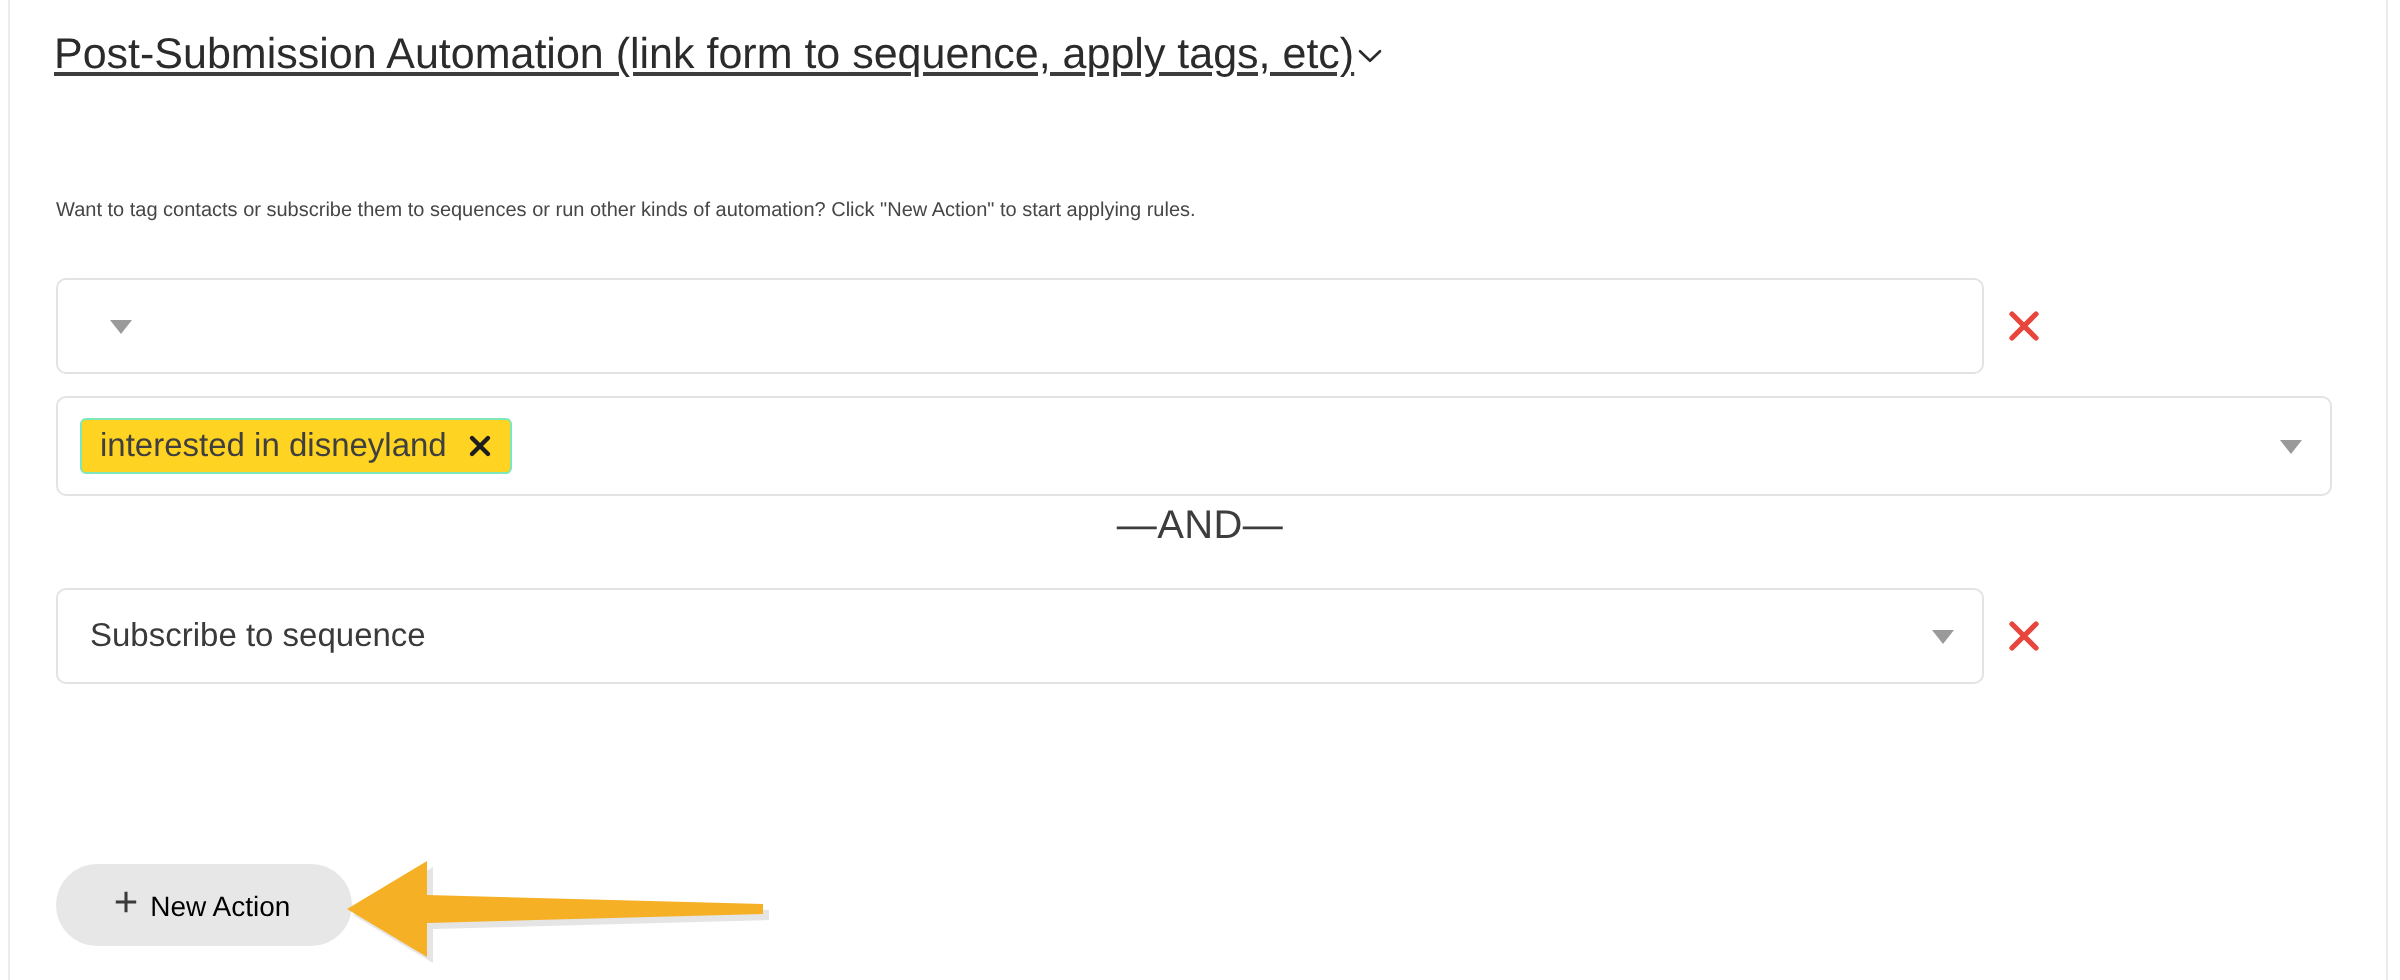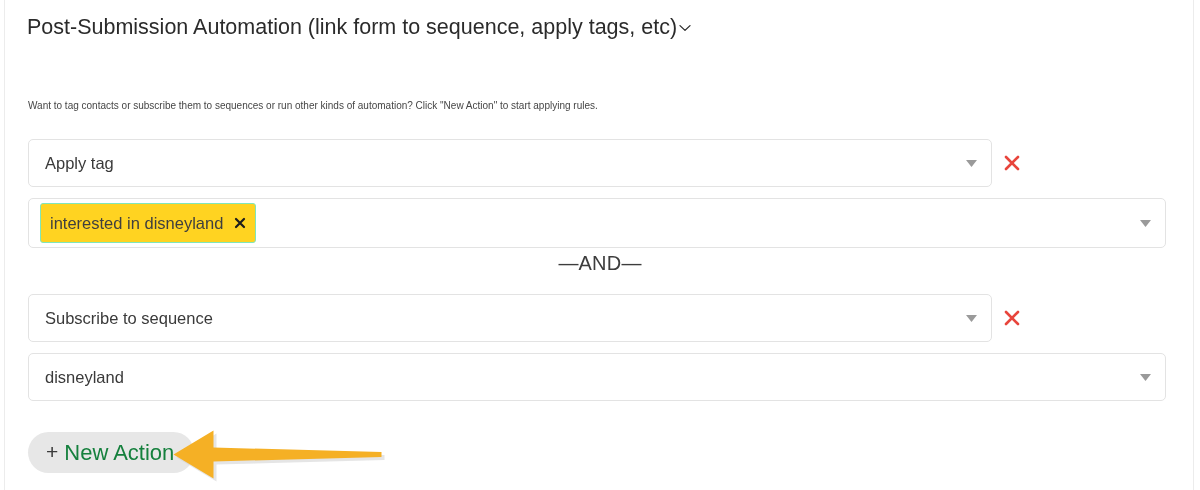--- a/index.html
+++ b/index.html
@@ -34,20 +34,21 @@
   .edge-rule.right { right: 6px; }
 
   
   .panel-header {
     position: absolute;
     left: 27px;
     top: 13px;
     display: flex;
     align-items: center;
     cursor: pointer;
+    text-decoration: underline;
   }
   .panel-title {
     font-size: 21.5px;
     line-height: 28px;
     color: #2b2b2b;
     font-weight: 400;
     white-space: nowrap;
   }
   .chevron-down {
     display: inline-block;
@@ -142,21 +143,21 @@
     min-width: 0;
   }
   .tag-chip {
     display: inline-flex;
     align-items: center;
     gap: 11px;
     background: #ffd321;
     border: 1.5px solid #7fe6ba;
     border-radius: 3px;
     padding: 4px 9px 5px 9px;
-    height: 40px;
+    height: 28px;
     box-sizing: border-box;
   }
   .tag-chip .chip-label {
     font-size: 16.5px;
     line-height: 18px;
     color: #3f3f3f;
     white-space: nowrap;
   }
   .chip-x {
     width: 12px;
@@ -201,22 +202,22 @@
   .new-action-btn .plus {
     font-size: 21px;
     line-height: 21px;
     color: #3a3a3a;
     font-weight: 400;
     margin-right: 6px;
     position: relative;
     top: -1px;
   }
   .new-action-btn .label {
-    font-size: 22px;
-    color: #15803d;
+    font-size: 14px;
+    color: #000000;
     white-space: nowrap;
   }
 
   
   .annotation-arrow {
     position: absolute;
     left: 168px;
     top: 420px;
     width: 220px;
     height: 66px;
@@ -238,21 +239,20 @@
       <svg width="16" height="16" viewBox="0 0 16 16">
         <path d="M3 5.6 L8 10.4 L13 5.6" fill="none" stroke="#2b2b2b" stroke-width="1.3" stroke-linecap="round" stroke-linejoin="round"></path>
       </svg>
     </span>
   </div>
 
   <div class="panel-desc">Want to tag contacts or subscribe them to sequences or run other kinds of automation? Click "New Action" to start applying rules.</div>
 
   <div class="action-row" style="top:139px;">
     <div class="select-box select-wide">
-      <span class="value">Apply tag</span>
       <span class="caret">
         <svg width="11" height="7" viewBox="0 0 11 7">
             <path d="M0 0 L11 0 L5.5 7 Z" fill="#9a9a9a"></path>
           </svg>
       </span>
     </div>
     <button class="remove-btn">
       <svg width="18" height="18" viewBox="0 0 18 18">
         <path d="M3 3 L15 15 M15 3 L3 15" stroke="#e8453c" stroke-width="2.6" stroke-linecap="round"></path>
       </svg>
@@ -290,30 +290,20 @@
           </svg>
       </span>
     </div>
     <button class="remove-btn">
       <svg width="18" height="18" viewBox="0 0 18 18">
         <path d="M3 3 L15 15 M15 3 L3 15" stroke="#e8453c" stroke-width="2.6" stroke-linecap="round"></path>
       </svg>
     </button>
   </div>
 
-  <div class="action-row" style="top:353px;">
-    <div class="select-box select-full">
-      <span class="value">disneyland</span>
-      <span class="caret">
-        <svg width="11" height="7" viewBox="0 0 11 7">
-            <path d="M0 0 L11 0 L5.5 7 Z" fill="#9a9a9a"></path>
-          </svg>
-      </span>
-    </div>
-  </div>
 
   <button class="new-action-btn">
     <span class="plus">+</span>
     <span class="label">New Action</span>
   </button>
 
   <div class="annotation-arrow">
     <svg width="220" height="66" viewBox="0 0 220 66">
       <g transform="translate(1.5,2.5)">
         <path d="M4 32 L44 8 L44 25 L212 29.5 L212 34.5 L44 39 L44 56 Z" fill="#cfcfcf" opacity="0.55" transform="translate(3,3)"></path>

